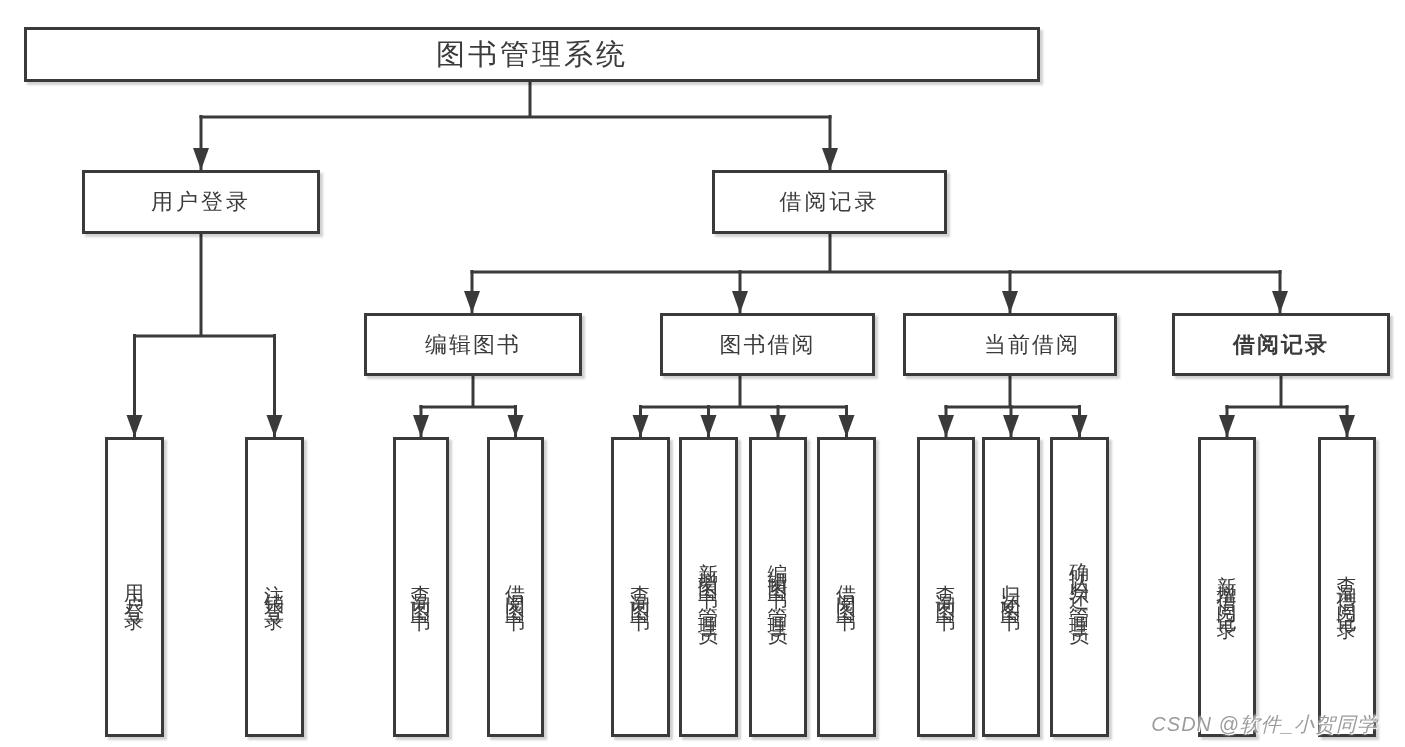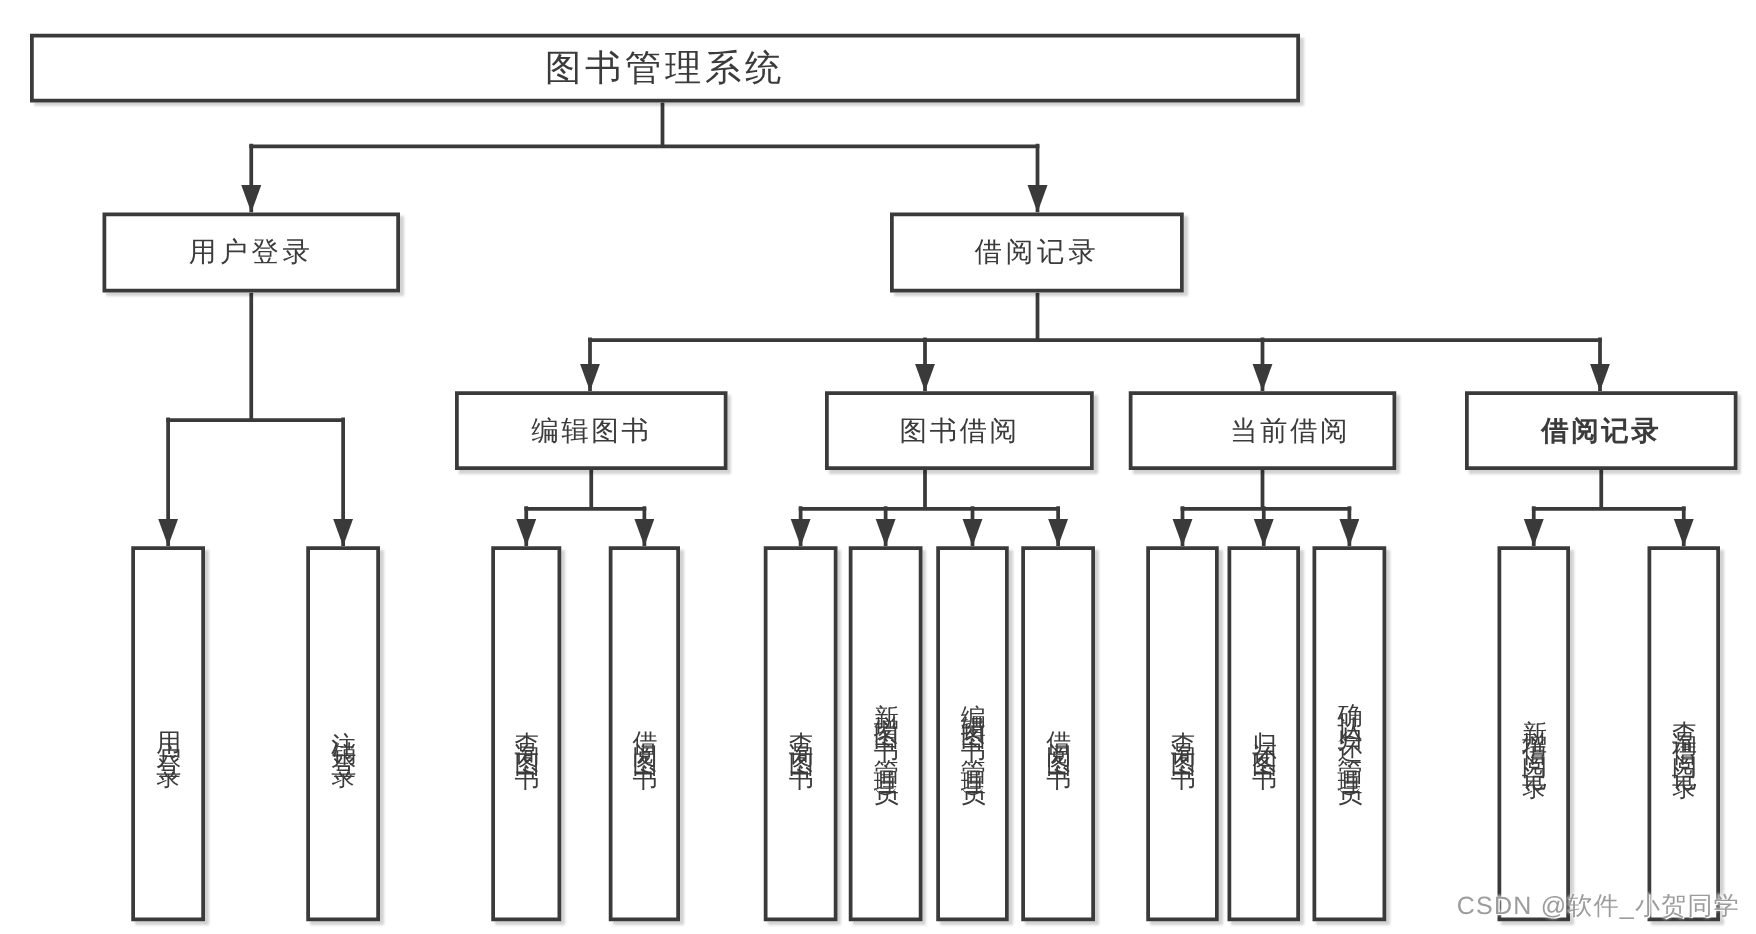--- a/index.html
+++ b/index.html
@@ -31,23 +31,24 @@
   .leaf{top:437px;height:300px;}
   .vtext{
     writing-mode:vertical-rl;
     text-orientation:mixed;
     font-size:20px;
     letter-spacing:9px;
     line-height:1;
     white-space:nowrap;
   }
   .watermark{
-    position:absolute;right:13px;bottom:9px;z-index:3;
+    position:absolute;right:27px;bottom:9px;z-index:3;
     font-size:20px;letter-spacing:1px;color:var(--watermark);
     text-shadow:0 0 3px #fff,0 0 3px #fff,1px 1px 0 #fff;
+    font-style:italic;
   }
 </style>
 </head>
 <body>
 
 <div class="canvas">
 
   <svg class="wires" viewBox="0 0 1405 747">
     <defs>
       <marker id="arrowhead" markerUnits="userSpaceOnUse" markerWidth="24" markerHeight="18" refX="22" refY="8" orient="auto">

